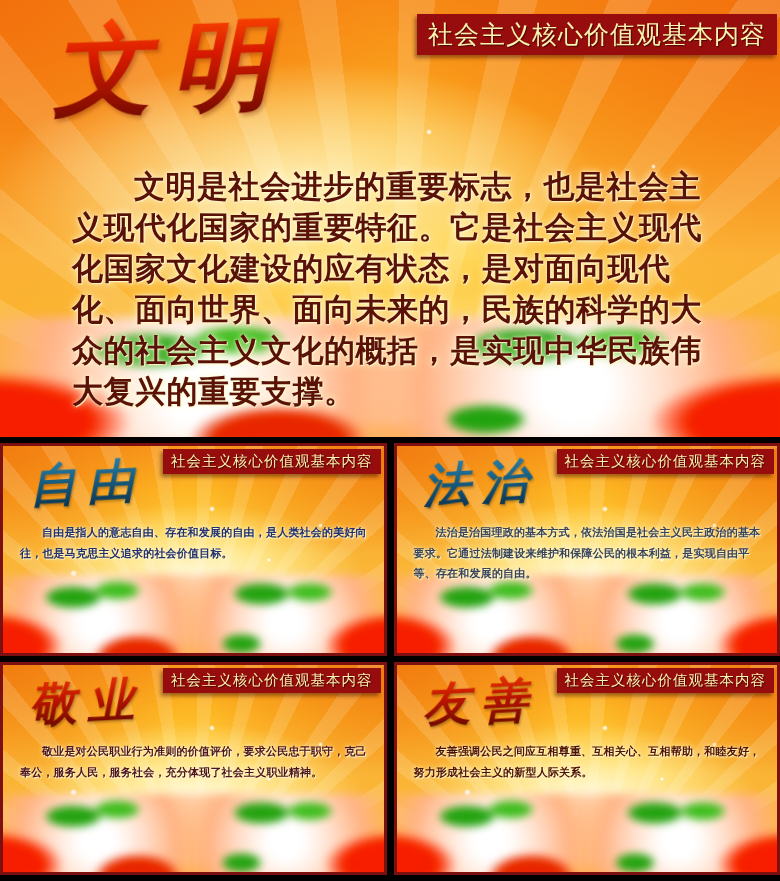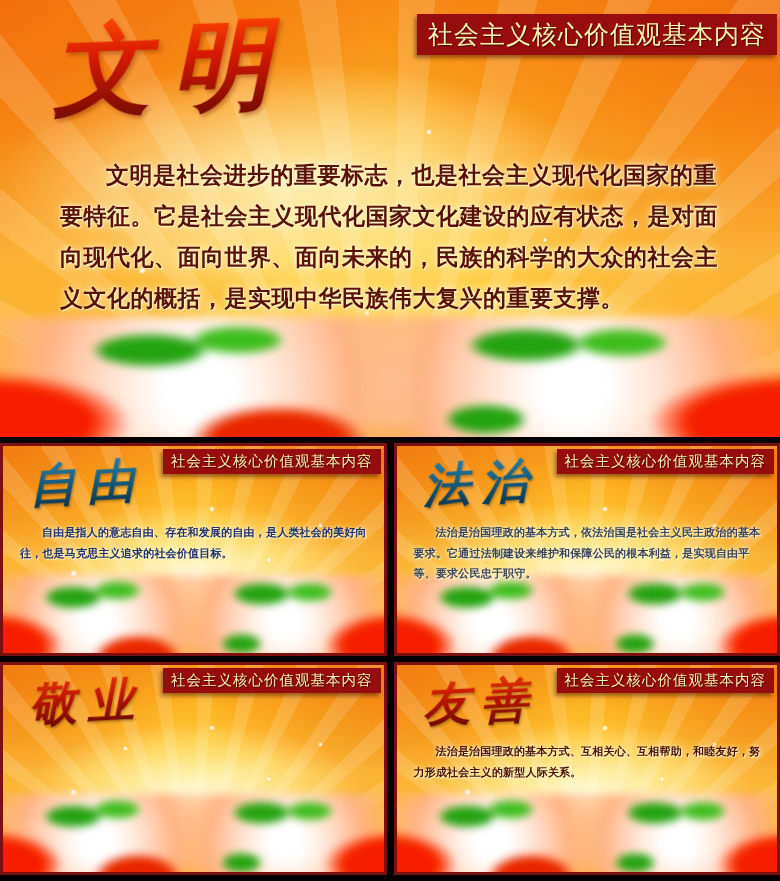--- a/index.html
+++ b/index.html
@@ -58,23 +58,23 @@
       radial-gradient(circle at 100% 0%, rgba(242,110,12,.9) 0%, rgba(242,110,12,0) 45%),
       linear-gradient(180deg,#f78c16 0%,#fba71e 25%,#ffd24a 58%,#f9a513 100%);}
   .top-panel .deco{height:128px;}
   .main-title{position:absolute;top:12px;left:52px;margin:0;
     font-family:"DejaVu Serif","Liberation Serif",serif;font-style:italic;font-weight:bold;
     font-size:99px;letter-spacing:20px;line-height:1.1;transform:rotate(-2deg);
     color:#a81200;
     background-image:linear-gradient(180deg,#ff4a00 0%,#d81a00 38%,#7c0c00 92%);
     -webkit-background-clip:text;background-clip:text;-webkit-text-fill-color:transparent;
     filter:drop-shadow(2px 3px 2px rgba(110,20,0,.35));}
-  .main-body{position:absolute;top:150px;left:56px;right:50px;margin:4px;
+  .main-body{position:absolute;top:150px;left:56px;right:50px;margin:16px;
     font-family:"DejaVu Serif","Liberation Serif",serif;
-    font-size:23px;line-height:41px;font-weight:bold;letter-spacing:.5px;
+    font-size:31px;line-height:41px;font-weight:bold;letter-spacing:.5px;
     color:#5a1208;text-indent:2em;
     text-shadow:0 0 9px rgba(255,252,215,.95),0 0 3px rgba(255,250,205,.9),1px 1px 0 rgba(255,246,190,.8);}
 
   
   .grid{display:grid;grid-template-columns:1fr 1fr;column-gap:7px;row-gap:6px;
     padding:6px 0;background:#000;}
   .grid .panel{height:213px;box-sizing:border-box;border:3px solid #7c1010;}
   .grid .deco{height:86px;filter:blur(4px) saturate(1.15);}
   .ptitle{position:absolute;top:10px;left:26px;margin:0;
     font-family:"DejaVu Serif","Liberation Serif",serif;font-style:italic;font-weight:bold;
@@ -119,34 +119,35 @@
       <h2 class="ptitle ptitle--blue">自由</h2>
       <p class="pbody pbody--navy">自由是指人的意志自由、存在和发展的自由，是人类社会的美好向往，也是马克思主义追求的社会价值目标。</p>
     </section>
 
     <section class="panel">
       <div class="rays"></div>
       <div class="sparkles"></div>
       <div class="deco"></div>
       <div class="banner banner--sm">社会主义核心价值观基本内容</div>
       <h2 class="ptitle ptitle--blue">法治</h2>
-      <p class="pbody pbody--slate">法治是治国理政的基本方式，依法治国是社会主义民主政治的基本要求。它通过法制建设来维护和保障公民的根本利益，是实现自由平等、要求公民忠于职守。</p>
+      <p class="pbody pbody--slate">法治是治国理政的基本方式，依法治国是社会主义民主政治的基本要求。它通过法制建设来维护和保障公民的根本利益，是实现自由平等、存在和发展的自由。</p>
     </section>
 
     <section class="panel">
       <div class="rays"></div>
       <div class="sparkles"></div>
       <div class="deco"></div>
       <div class="banner banner--sm">社会主义核心价值观基本内容</div>
       <h2 class="ptitle ptitle--red">敬业</h2>
+      <p class="pbody pbody--maroon">敬业是对公民职业行为准则的价值评价，要求公民忠于职守，克己奉公，服务人民，服务社会，充分体现了社会主义职业精神。</p>
     </section>
 
     <section class="panel">
       <div class="rays"></div>
       <div class="sparkles"></div>
       <div class="deco"></div>
       <div class="banner banner--sm">社会主义核心价值观基本内容</div>
       <h2 class="ptitle ptitle--red">友善</h2>
-      <p class="pbody pbody--brown">法治是治国理政的基本方式、互相关心、互相帮助，和睦友好，努力形成社会主义的新型人际关系。</p>
+      <p class="pbody pbody--brown">友善强调公民之间应互相尊重、互相关心、互相帮助，和睦友好，努力形成社会主义的新型人际关系。</p>
     </section>
 
   </div>
 </div>
 
 </body></html>

